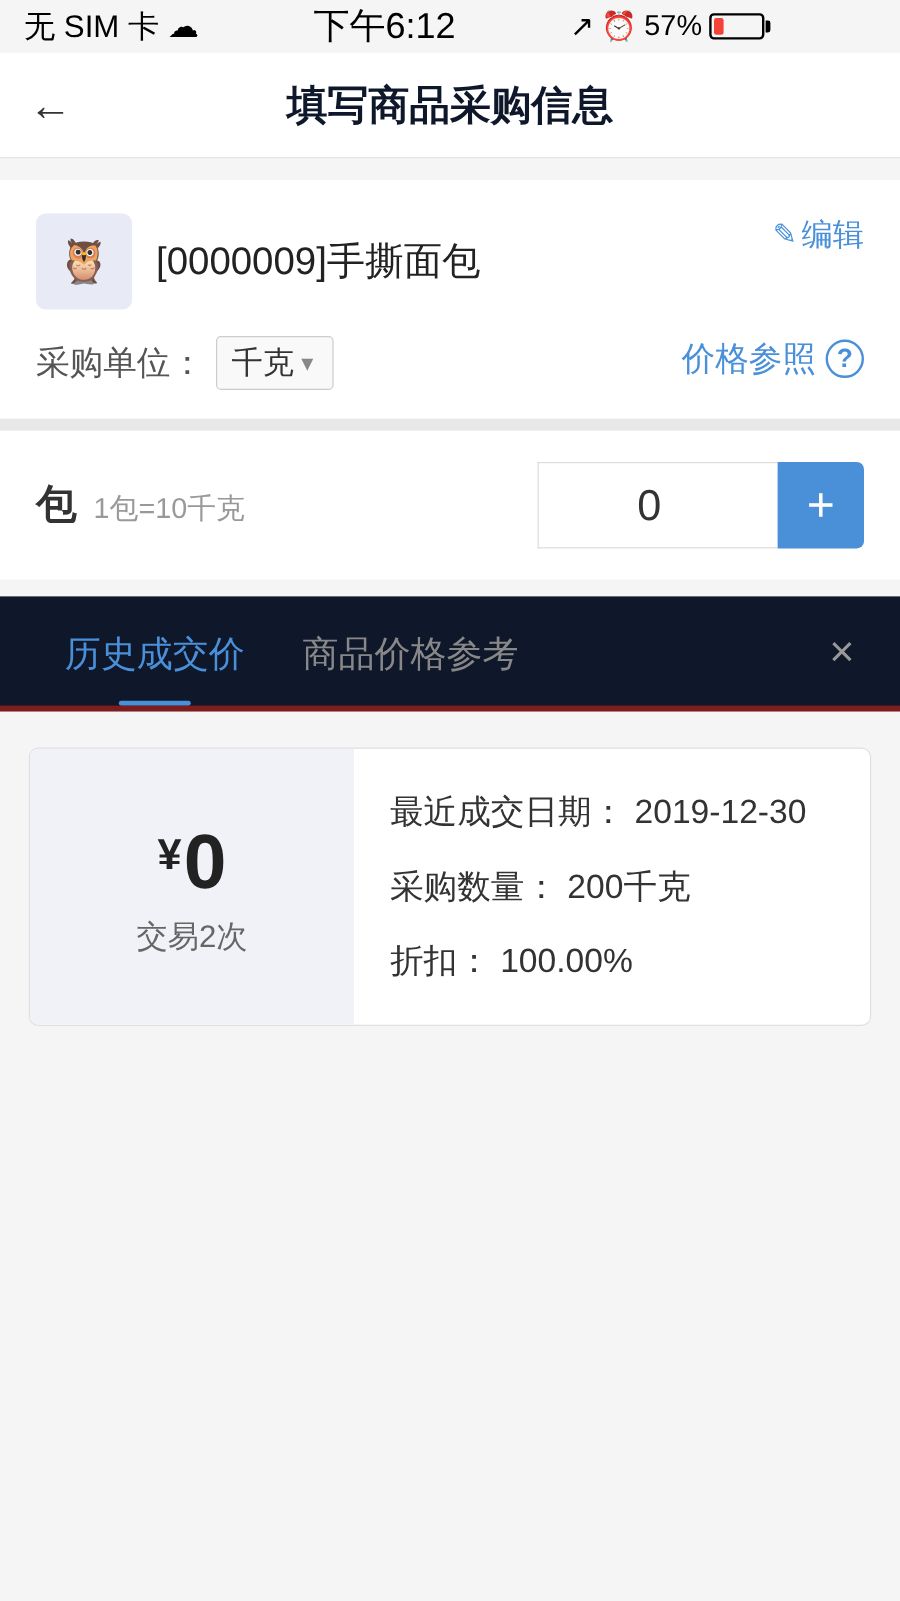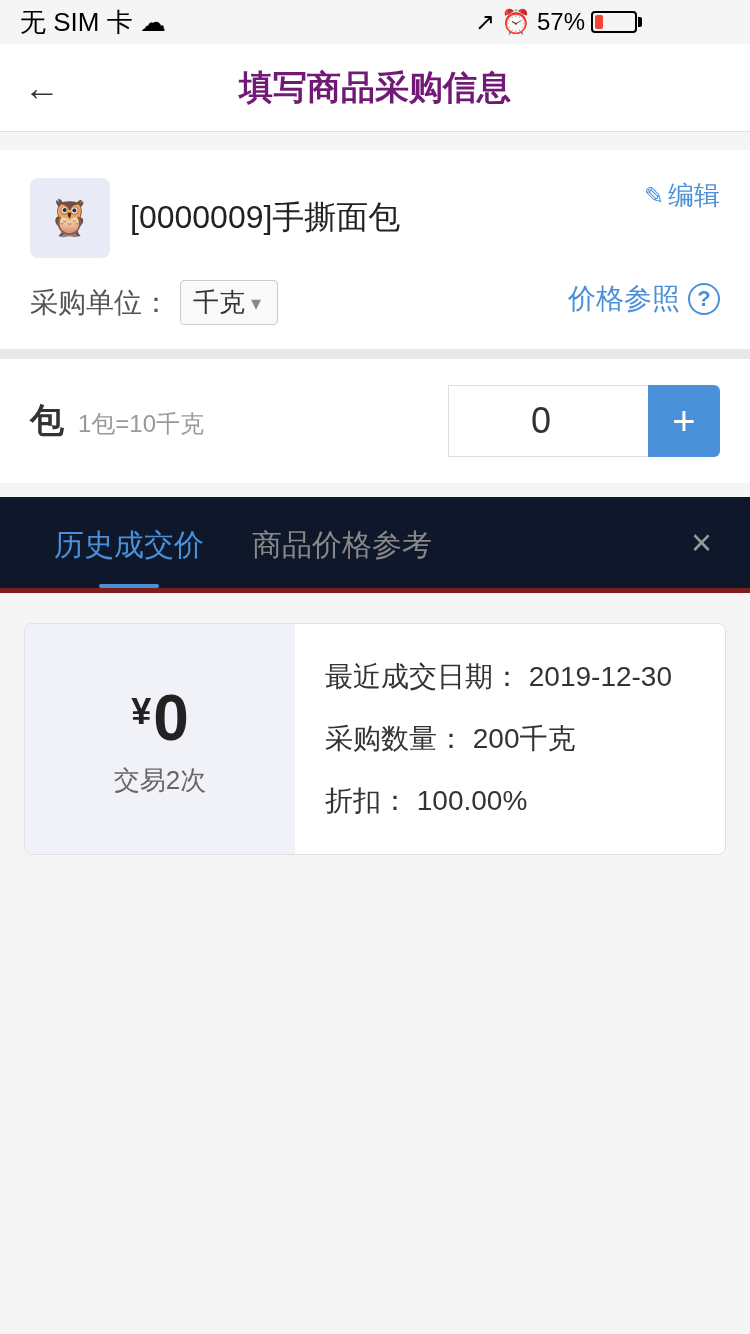--- a/index.html
+++ b/index.html
@@ -49,21 +49,21 @@
       align-items: center;
       justify-content: center;
       position: relative;
       border-bottom: 1px solid #e0e0e0;
     }
     .nav-back {
       position: absolute; left: 24px;
       font-size: 36px; color: #333; cursor: pointer;
     }
     .nav-title {
-      font-size: 34px; font-weight: 600; color: #701a75;
+      font-size: 34px; font-weight: 600; color: #0f172a;
     }
 
     
     .product-card {
       background: #fff;
       margin-top: 18px;
       padding: 28px 30px 24px 30px;
     }
     .product-header {
       display: flex;
@@ -234,20 +234,21 @@
       font-size: 28px; color: #333; line-height: 1.5;
     }
   </style>
 </head>
 <body>
 
 <div class="status-bar">
   <div class="status-left">
     <span>无 SIM 卡 ☁</span>
   </div>
+  <div class="status-center">下午6:12</div>
   <div class="status-right">
     <span>↗</span>
     <span>⏰</span>
     <span>57%</span>
     <div class="battery-icon">
       <div class="battery-fill"></div>
     </div>
   </div>
 </div>
 

